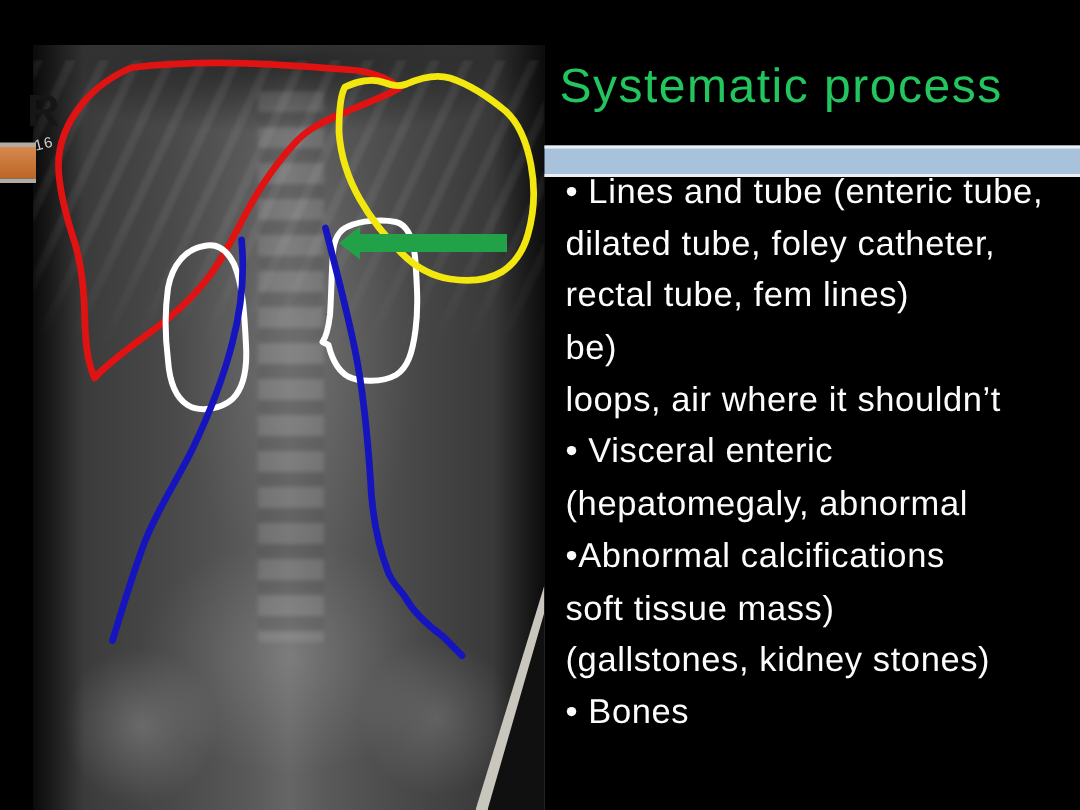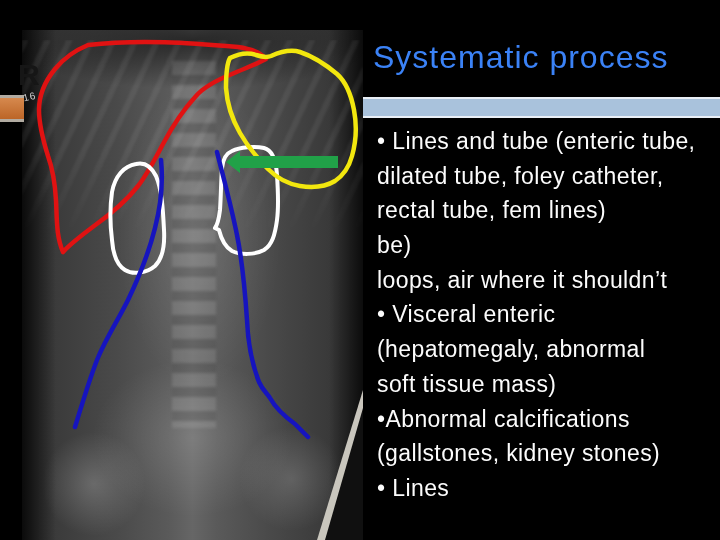--- a/index.html
+++ b/index.html
@@ -52,29 +52,29 @@
   
   .ribbon-strip{position:absolute;left:0;width:24px;height:3px;background:#B2ABA1;}
   .strip-top{top:95px}
   .strip-bottom{top:119px}
   .ribbon{position:absolute;left:0;top:98px;width:24px;height:21px;
     background:linear-gradient(#D6894E,#BC6527);}
   
   .title{
     position:absolute;left:373px;top:36px;margin:0;
     font-size:32px;font-weight:400;line-height:42px;letter-spacing:1px;
-    color:#3b82f6;font-family:"Liberation Sans",sans-serif;white-space:nowrap;
+    color:#22c55e;font-family:"Liberation Sans",sans-serif;white-space:nowrap;
   }
   .divider{
     position:absolute;left:363px;top:97px;width:357px;height:17px;
     background:#A9C2DC;border-top:2px solid #E9EFF6;border-bottom:2px solid #E9EFF6;
     box-sizing:content-box;
   }
   .body{
-    position:absolute;left:377px;top:124px;width:343px;
+    position:absolute;left:377px;top:110px;width:343px;
     font-size:23px;letter-spacing:.4px;color:#FCFCFC;
   }
   .body .line{height:34.7px;line-height:34.7px;white-space:nowrap;}
 </style>
 </head>
 <body>
 
 <div class="slide">
 
   <div class="xray">
@@ -125,19 +125,19 @@
   <div class="divider"></div>
 
   <div class="body">
     <div class="line">• Lines and tube (enteric tube,</div>
     <div class="line">dilated tube, foley catheter,</div>
     <div class="line">rectal tube, fem lines)</div>
     <div class="line">be)</div>
     <div class="line">loops, air where it shouldn’t</div>
     <div class="line">• Visceral enteric</div>
     <div class="line">(hepatomegaly, abnormal</div>
+    <div class="line">•Abnormal calcifications</div>
     <div class="line">soft tissue mass)</div>
-    <div class="line">•Abnormal calcifications</div>
     <div class="line">(gallstones, kidney stones)</div>
-    <div class="line">• Lines</div>
+    <div class="line">• Bones</div>
   </div>
 
 </div>
 
 </body></html>

